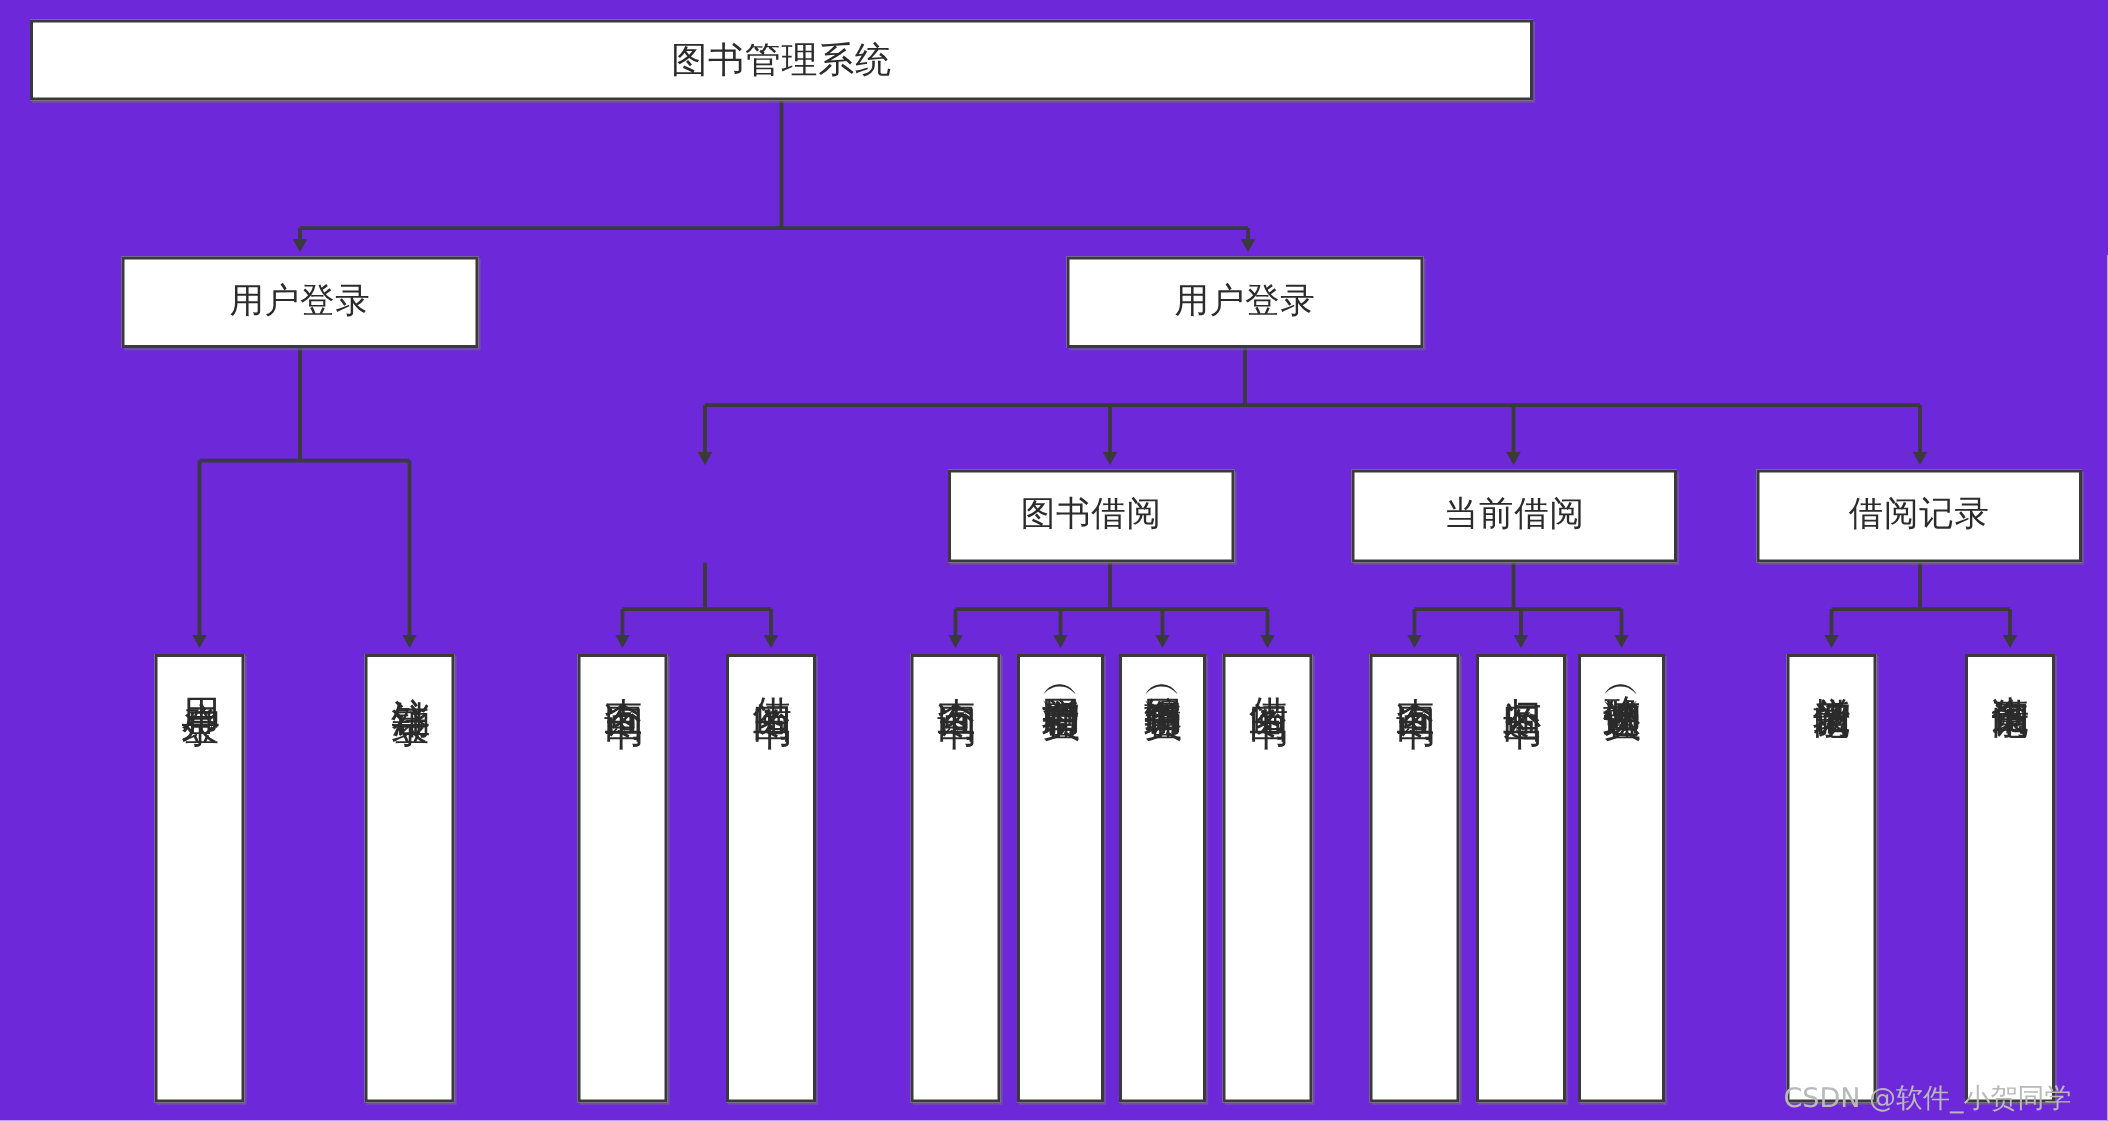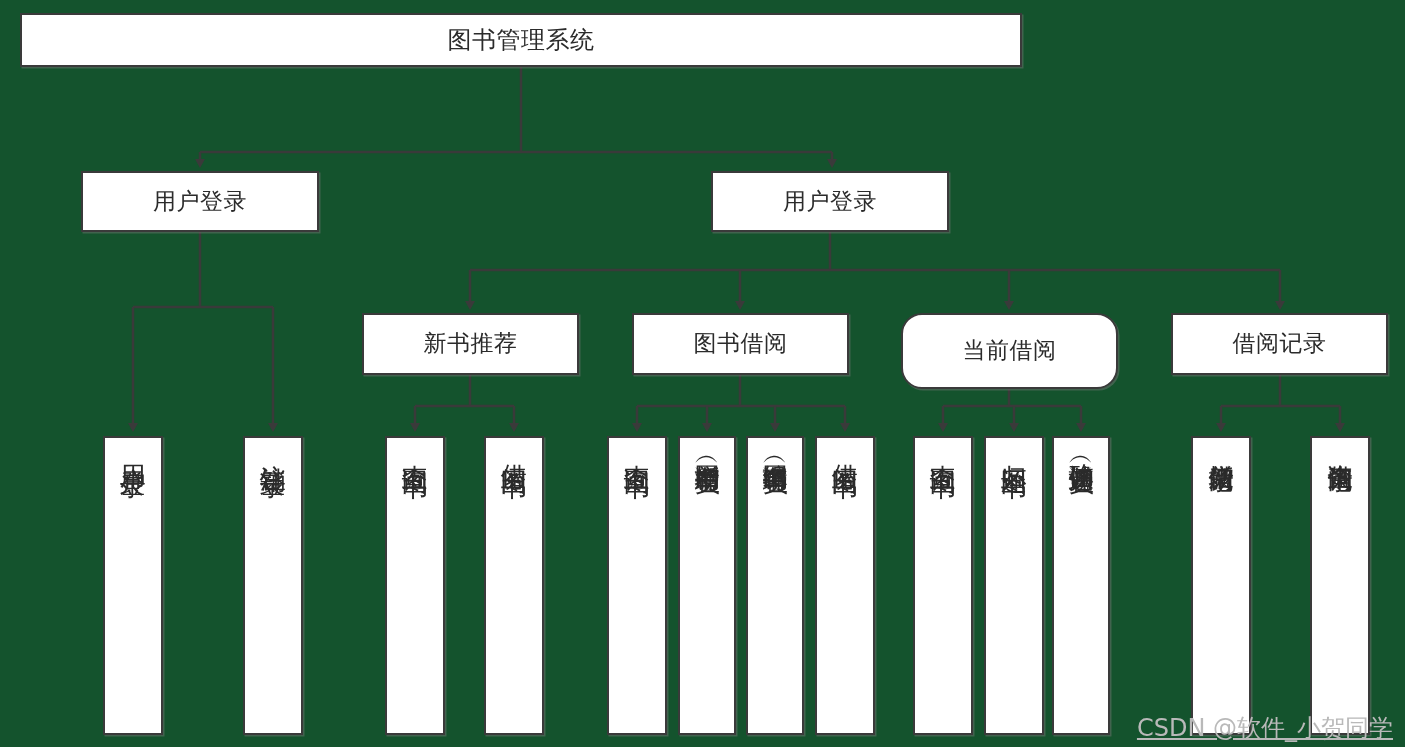--- a/index.html
+++ b/index.html
@@ -8,21 +8,21 @@
     padding: 0;
     background: #ffffff;
   }
   body {
     font-family: "DejaVu Sans", "Liberation Sans", sans-serif;
   }
   #canvas {
     position: relative;
     width: 1405px;
     height: 747px;
-    background: #14532d;
+    background: #6d28d9;
     overflow: hidden;
   }
   #edges {
     position: absolute;
     left: 0;
     top: 0;
     width: 1405px;
     height: 747px;
     pointer-events: none;
   }
@@ -62,27 +62,26 @@
     line-height: 1.02;
     letter-spacing: 3px;
     white-space: nowrap;
   }
   .node.v.tall .label {
     font-size: 25px;
     letter-spacing: 1px;
   }
   #watermark {
     position: absolute;
-    right: 12px;
+    right: 24px;
     bottom: 3px;
-    font-size: 24px;
+    font-size: 18px;
     color: #b9b9b9;
     white-space: nowrap;
     font-family: "DejaVu Sans", "Liberation Sans", sans-serif;
-    text-decoration: underline;
   }
 </style>
 </head>
 <body>
 
 <div id="canvas">
 
   <svg id="edges" viewBox="0 0 1405 747" xmlns="http://www.w3.org/2000/svg">
     <defs>
       <marker id="arrow" markerWidth="9" markerHeight="10" refX="1" refY="5" orient="auto" markerUnits="userSpaceOnUse">
@@ -137,27 +136,24 @@
     <span class="label">图书管理系统</span>
   </div>
 
   <div class="node h" style="left:81px; top:171px; width:238px; height:61px;">
     <span class="label">用户登录</span>
   </div>
   <div class="node h" style="left:711px; top:171px; width:238px; height:61px;">
     <span class="label">用户登录</span>
   </div>
 
-  <div class="node h" style="left:362px; top:313px; width:217px; height:62px;">
-    <span class="label">新书推荐</span>
-  </div>
-  <div class="node h" style="left:632px; top:313px; width:217px; height:62px;">
+  <div class="node h" style="left:632px; top:313px; width:191px; height:62px;">
     <span class="label">图书借阅</span>
   </div>
-  <div class="node h" style="left:901px; top:313px; width:217px; height:76px;border-radius:21px;">
+  <div class="node h" style="left:901px; top:313px; width:217px; height:62px;">
     <span class="label">当前借阅</span>
   </div>
   <div class="node h" style="left:1171px; top:313px; width:217px; height:62px;align-items:center;">
     <span class="label">借阅记录</span>
   </div>
 
   <div class="node v" style="left:103px; top:436px; width:60px; height:299px;">
     <span class="label">用户登录</span>
   </div>
   <div class="node v" style="left:243px; top:436px; width:60px; height:299px;">

